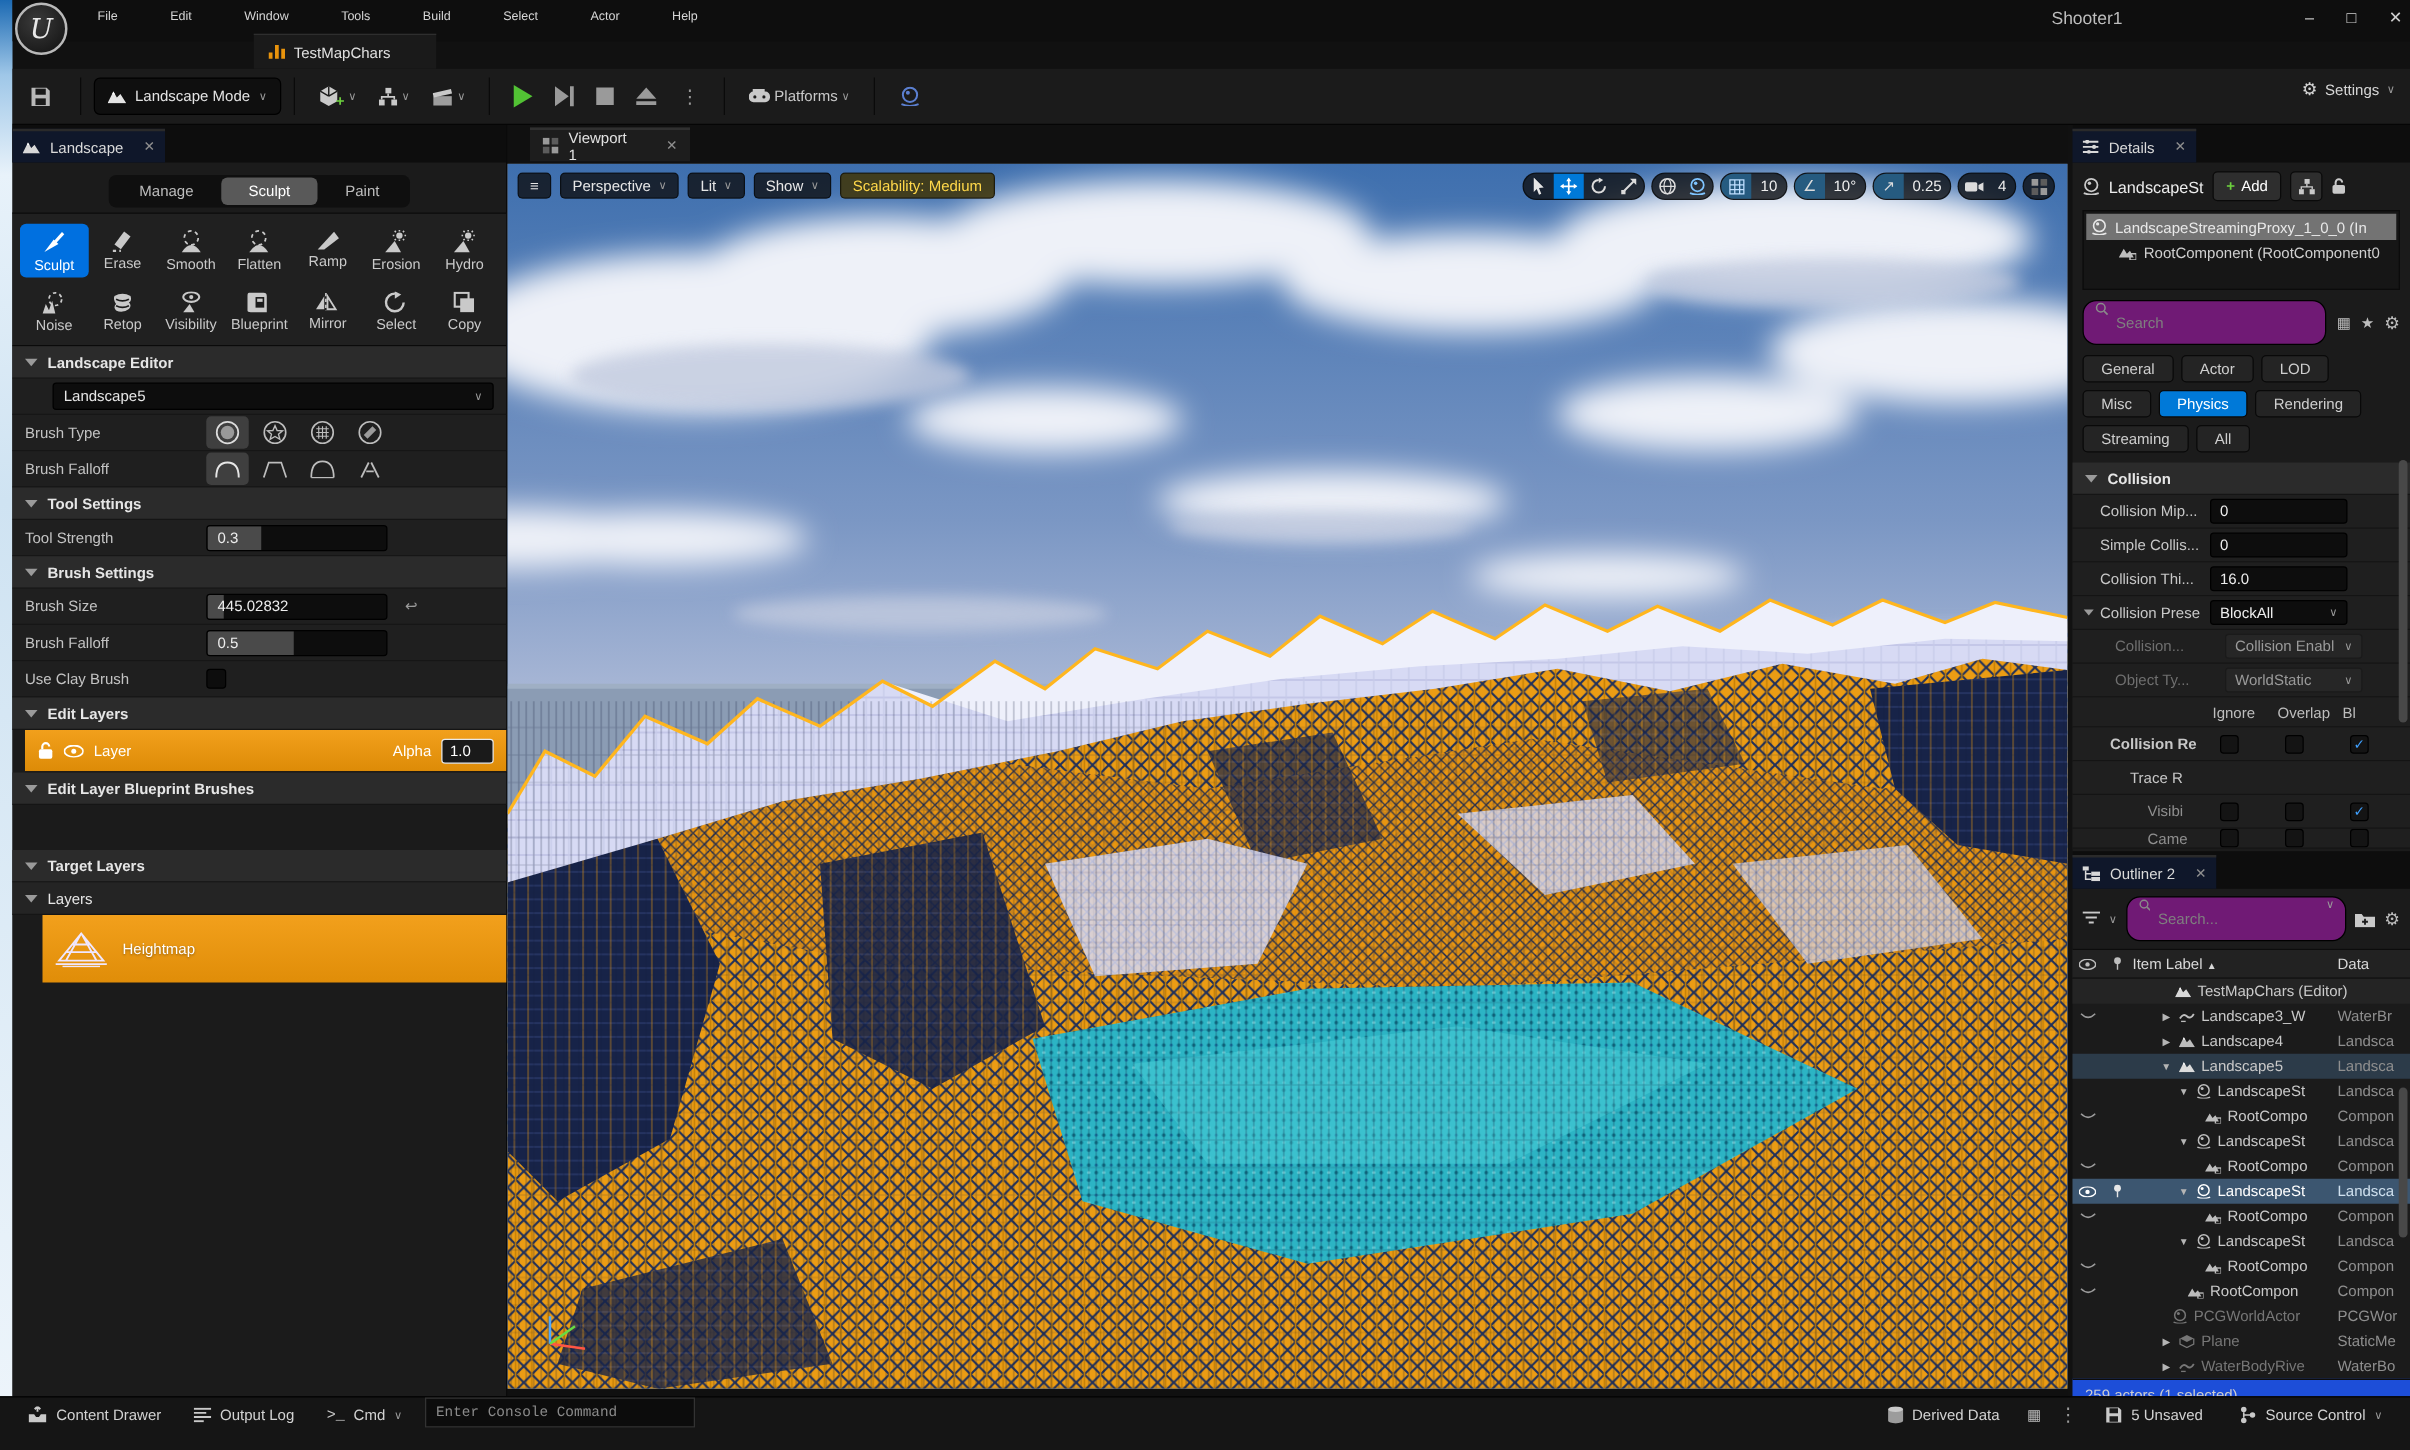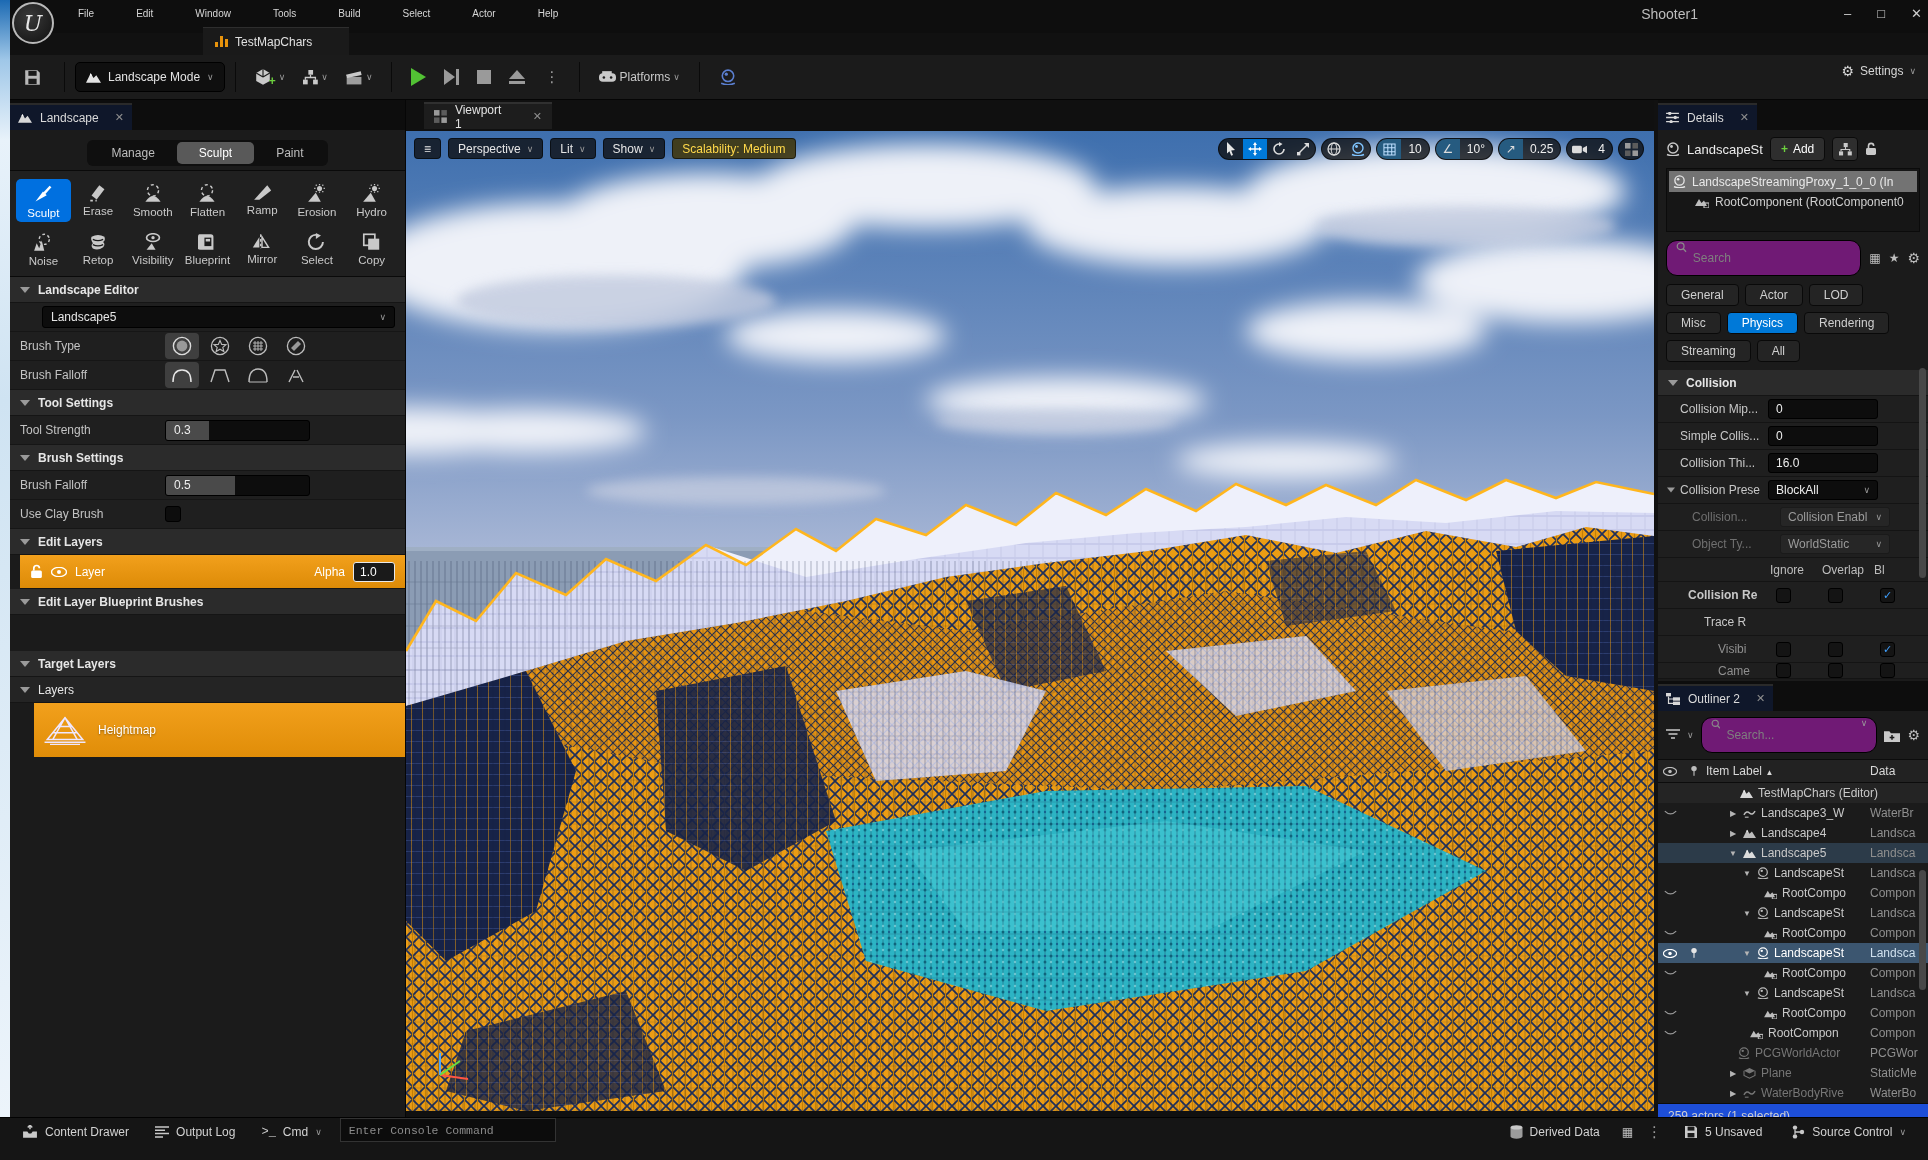--- a/index.html
+++ b/index.html
@@ -624,20 +624,28 @@
       <div class="spin">
           <span class="fill" style="width:30%"></span>
           <span class="val">0.3</span>
         </div>
     </div>
 
     <div class="sect">
         <span class="tri"></span>
         <span>Brush Settings</span>
       </div>
+    <div class="prow">
+      <span class="lbl">Brush Size</span>
+      <div class="spin">
+          <span class="fill" style="width:9%"></span>
+          <span class="val">445.02832</span>
+        </div>
+      <span style="margin-left:14px;color:#9a9a9a">↩</span>
+    </div>
     <div class="prow">
       <span class="lbl">Brush Falloff</span>
       <div class="spin">
           <span class="fill" style="width:48%"></span>
           <span class="val">0.5</span>
         </div>
     </div>
     <div class="prow">
       <span class="lbl">Use Clay Brush</span>
       <span class="checkbox"></span>

